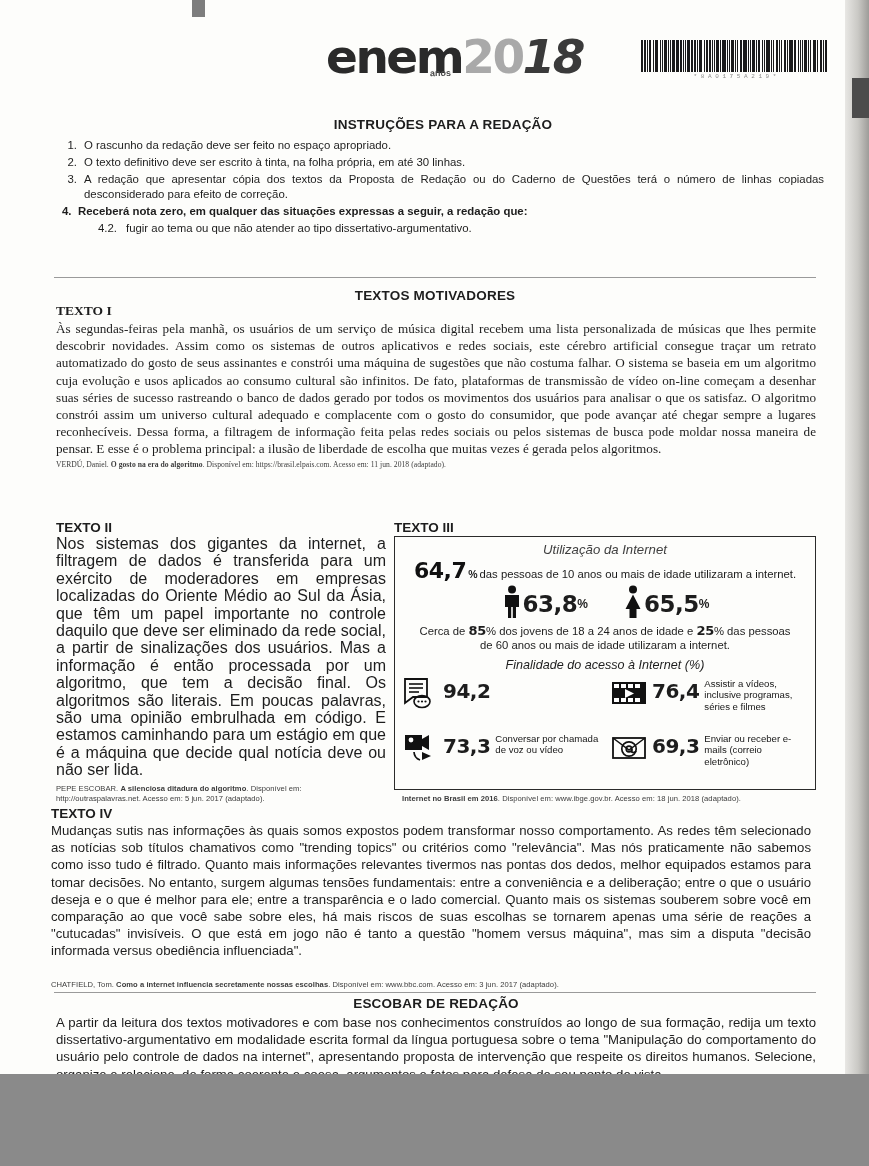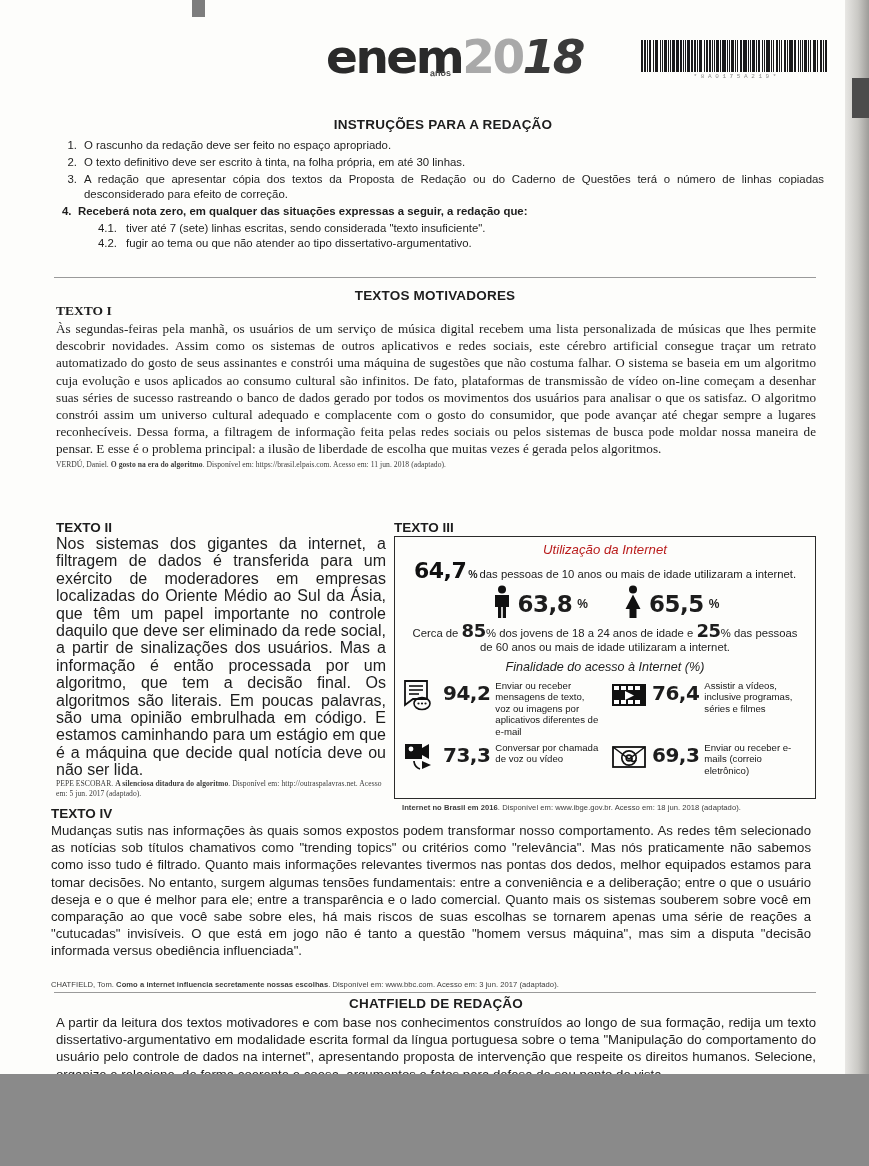--- a/index.html
+++ b/index.html
@@ -176,37 +176,37 @@
 
   #motivadores-title { position: absolute; left: 54px; top: 288px; width: 762px; }
 
   #texto1 { position: absolute; left: 56px; top: 303px; width: 760px; font-family: Liberation Serif, serif; }
   #texto1 .body-text { margin-top: 1px; }
   #texto1 .credit { margin-top: 2px; }
 
   
   #col-left { position: absolute; left: 56px; top: 520px; width: 330px; }
   #col-left .body-text { font-size: 16px; line-height: 17.4px; }
-  #col-left .credit { line-height: 10.5px; font-family: Liberation Serif, serif; }
+  #col-left .credit { margin-top: 5px; line-height: 10.5px; }
 
   #col-right { position: absolute; left: 394px; top: 520px; width: 422px; }
 
   
   .info-box {
     border: 1px solid #2b2b2b;
     padding: 5px 7px 6px 7px;
     margin-top: 1px;
     box-sizing: border-box;
     width: 422px;
   }
   .info-title {
     text-align: center;
     font-style: italic;
     font-size: 13.2px;
-    color: #b91c1c;
+    color: #404040;
     margin-bottom: 1px;
   }
   .stat-line-1 {
     display: flex;
     align-items: baseline;
     justify-content: center;
     gap: 2px;
     margin-top: 1px;
   }
   .bignum {
@@ -219,39 +219,39 @@
   .pct-sm { font-size: 10.5px; font-weight: bold; }
   .stat-desc { font-size: 11.3px; color: #1a1a1a; }
 
   .gender-row {
     display: flex;
     justify-content: center;
     align-items: center;
     gap: 34px;
     margin: 2px 0 1px 0;
   }
-  .gender-item { display: flex; align-items: center; gap: 5px; }
+  .gender-item { display: flex; align-items: center; }
   .gender-num {
     font-family: "DejaVu Sans", sans-serif;
     font-weight: bold;
     font-size: 23px;
     letter-spacing: -0.5px;
   }
   .gender-pct { font-size: 12px; font-weight: bold; }
 
   .stat-line-2 {
     text-align: center;
     font-size: 11.3px;
     line-height: 14px;
     margin-top: 1px;
   }
   .stat-line-2 .mid {
     font-family: "DejaVu Sans", sans-serif;
     font-weight: bold;
-    font-size: 18px;
+    font-size: 13px;
     letter-spacing: -0.3px;
   }
 
   .info-subtitle {
     text-align: center;
     font-style: italic;
     font-size: 12.6px;
     margin: 6px 0 4px 0;
   }
   .purpose-grid {
@@ -401,24 +401,20 @@
         <span class="instr-num">2.</span>
         <span class="instr-txt">O texto definitivo deve ser escrito à tinta, na folha própria, em até 30 linhas.</span>
       </div>
       <div class="instr-item">
         <span class="instr-num">3.</span>
         <span class="instr-txt">A redação que apresentar cópia dos textos da Proposta de Redação ou do Caderno de Questões terá o número de linhas copiadas desconsiderado para efeito de correção.</span>
       </div>
       <div class="instr-item bold">
         <span class="instr-num">4.</span>
         <span class="instr-txt">Receberá nota zero, em qualquer das situações expressas a seguir, a redação que:</span>
-      </div>
-      <div class="instr-sub">
-        <span class="instr-num">4.1.</span>
-        <span class="instr-txt">tiver até 7 (sete) linhas escritas, sendo considerada "texto insuficiente".</span>
       </div>
       <div class="instr-sub">
         <span class="instr-num">4.2.</span>
         <span class="instr-txt">fugir ao tema ou que não atender ao tipo dissertativo-argumentativo.</span>
       </div>
     </div>
   </div>
 
   <hr class="hr rule-1">
 
@@ -497,21 +493,20 @@
               <line x1="6" y1="7" x2="20" y2="7" stroke="#111" stroke-width="1.6"></line>
               <line x1="6" y1="11" x2="20" y2="11" stroke="#111" stroke-width="1.6"></line>
               <line x1="6" y1="15" x2="16" y2="15" stroke="#111" stroke-width="1.6"></line>
               <ellipse cx="19" cy="24.5" rx="8" ry="6" fill="none" stroke="#111" stroke-width="1.6"></ellipse>
               <circle cx="15.5" cy="24.5" r="1.1" fill="#111"></circle>
               <circle cx="19" cy="24.5" r="1.1" fill="#111"></circle>
               <circle cx="22.5" cy="24.5" r="1.1" fill="#111"></circle>
             </svg>
           </span>
           <span class="purpose-num">94,2</span>
-          <span class="purpose-label">Enviar ou receber mensagens de texto, voz ou imagens por aplicativos diferentes de e-mail</span>
         </div>
 
         <div class="purpose-cell">
           <span class="purpose-icon">
             <svg width="36" height="26" viewBox="0 0 36 26">
               <rect x="1" y="2" width="34" height="22" fill="#111"></rect>
               <rect x="3" y="4" width="5" height="4" fill="#fff"></rect>
               <rect x="10" y="4" width="5" height="4" fill="#fff"></rect>
               <rect x="17" y="4" width="5" height="4" fill="#fff"></rect>
               <rect x="24" y="4" width="5" height="4" fill="#fff"></rect>
@@ -567,20 +562,20 @@
     <div class="body-text">Mudanças sutis nas informações às quais somos expostos podem transformar nosso comportamento. As redes têm selecionado as notícias sob títulos chamativos como "trending topics" ou critérios como "relevância". Mas nós praticamente não sabemos como isso tudo é filtrado. Quanto mais informações relevantes tivermos nas pontas dos dedos, melhor equipados estamos para tomar decisões. No entanto, surgem algumas tensões fundamentais: entre a conveniência e a deliberação; entre o que o usuário deseja e o que é melhor para ele; entre a transparência e o lado comercial. Quanto mais os sistemas souberem sobre você em comparação ao que você sabe sobre eles, há mais riscos de suas escolhas se tornarem apenas uma série de reações a "cutucadas" invisíveis. O que está em jogo não é tanto a questão "homem versus máquina", mas sim a disputa "decisão informada versus obediência influenciada".</div>
     <div class="credit">
       <span>CHATFIELD, Tom.</span>
       <b>Como a internet influencia secretamente nossas escolhas</b><span>. Disponível em: www.bbc.com. Acesso em: 3 jun. 2017 (adaptado).</span>
     </div>
   </div>
 
   <hr class="hr rule-2">
 
   <div id="proposta">
-    <div class="section-title">CHATFIELD DE REDAÇÃO</div>
+    <div class="section-title">ESCOBAR DE REDAÇÃO</div>
     <div class="body-text">A partir da leitura dos textos motivadores e com base nos conhecimentos construídos ao longo de sua formação, redija um texto dissertativo-argumentativo em modalidade escrita formal da língua portuguesa sobre o tema "Manipulação do comportamento do usuário pelo controle de dados na internet", apresentando proposta de intervenção que respeite os direitos humanos. Selecione, organize e relacione, de forma coerente e coesa, argumentos e fatos para defesa de seu ponto de vista.</div>
   </div>
 
   <hr class="hr rule-3">
   <div id="footer">LC - 1º dia | Caderno 1 - AZUL - Página 19</div>
 
 </div>
 
 </body></html>

